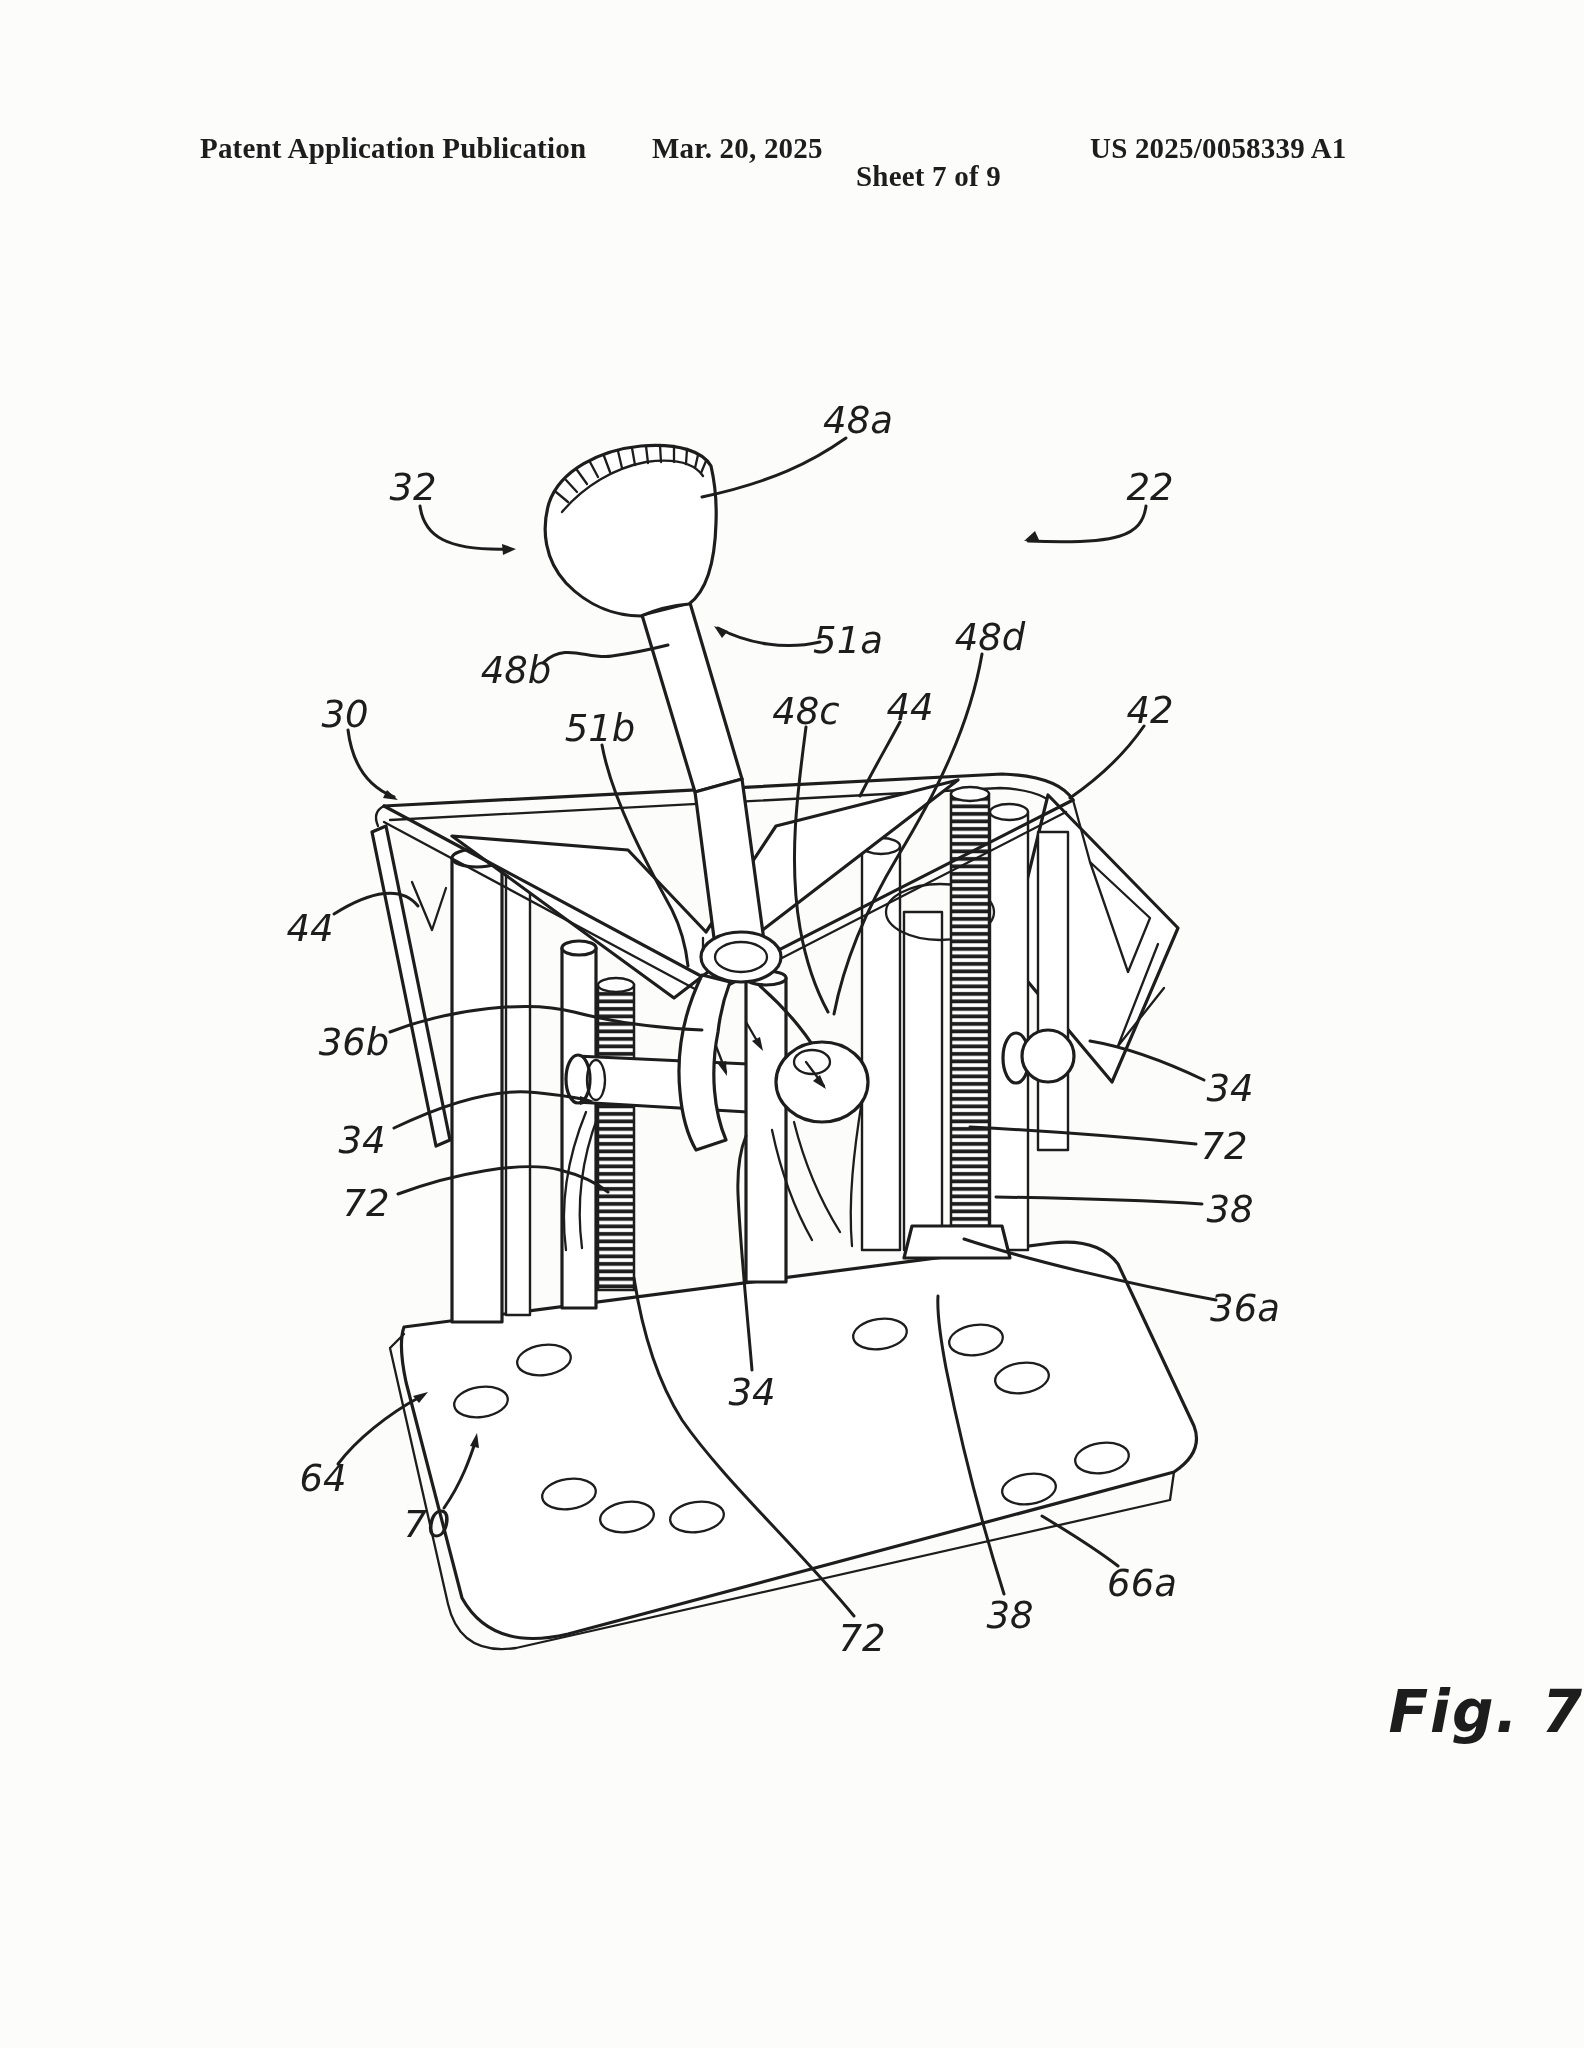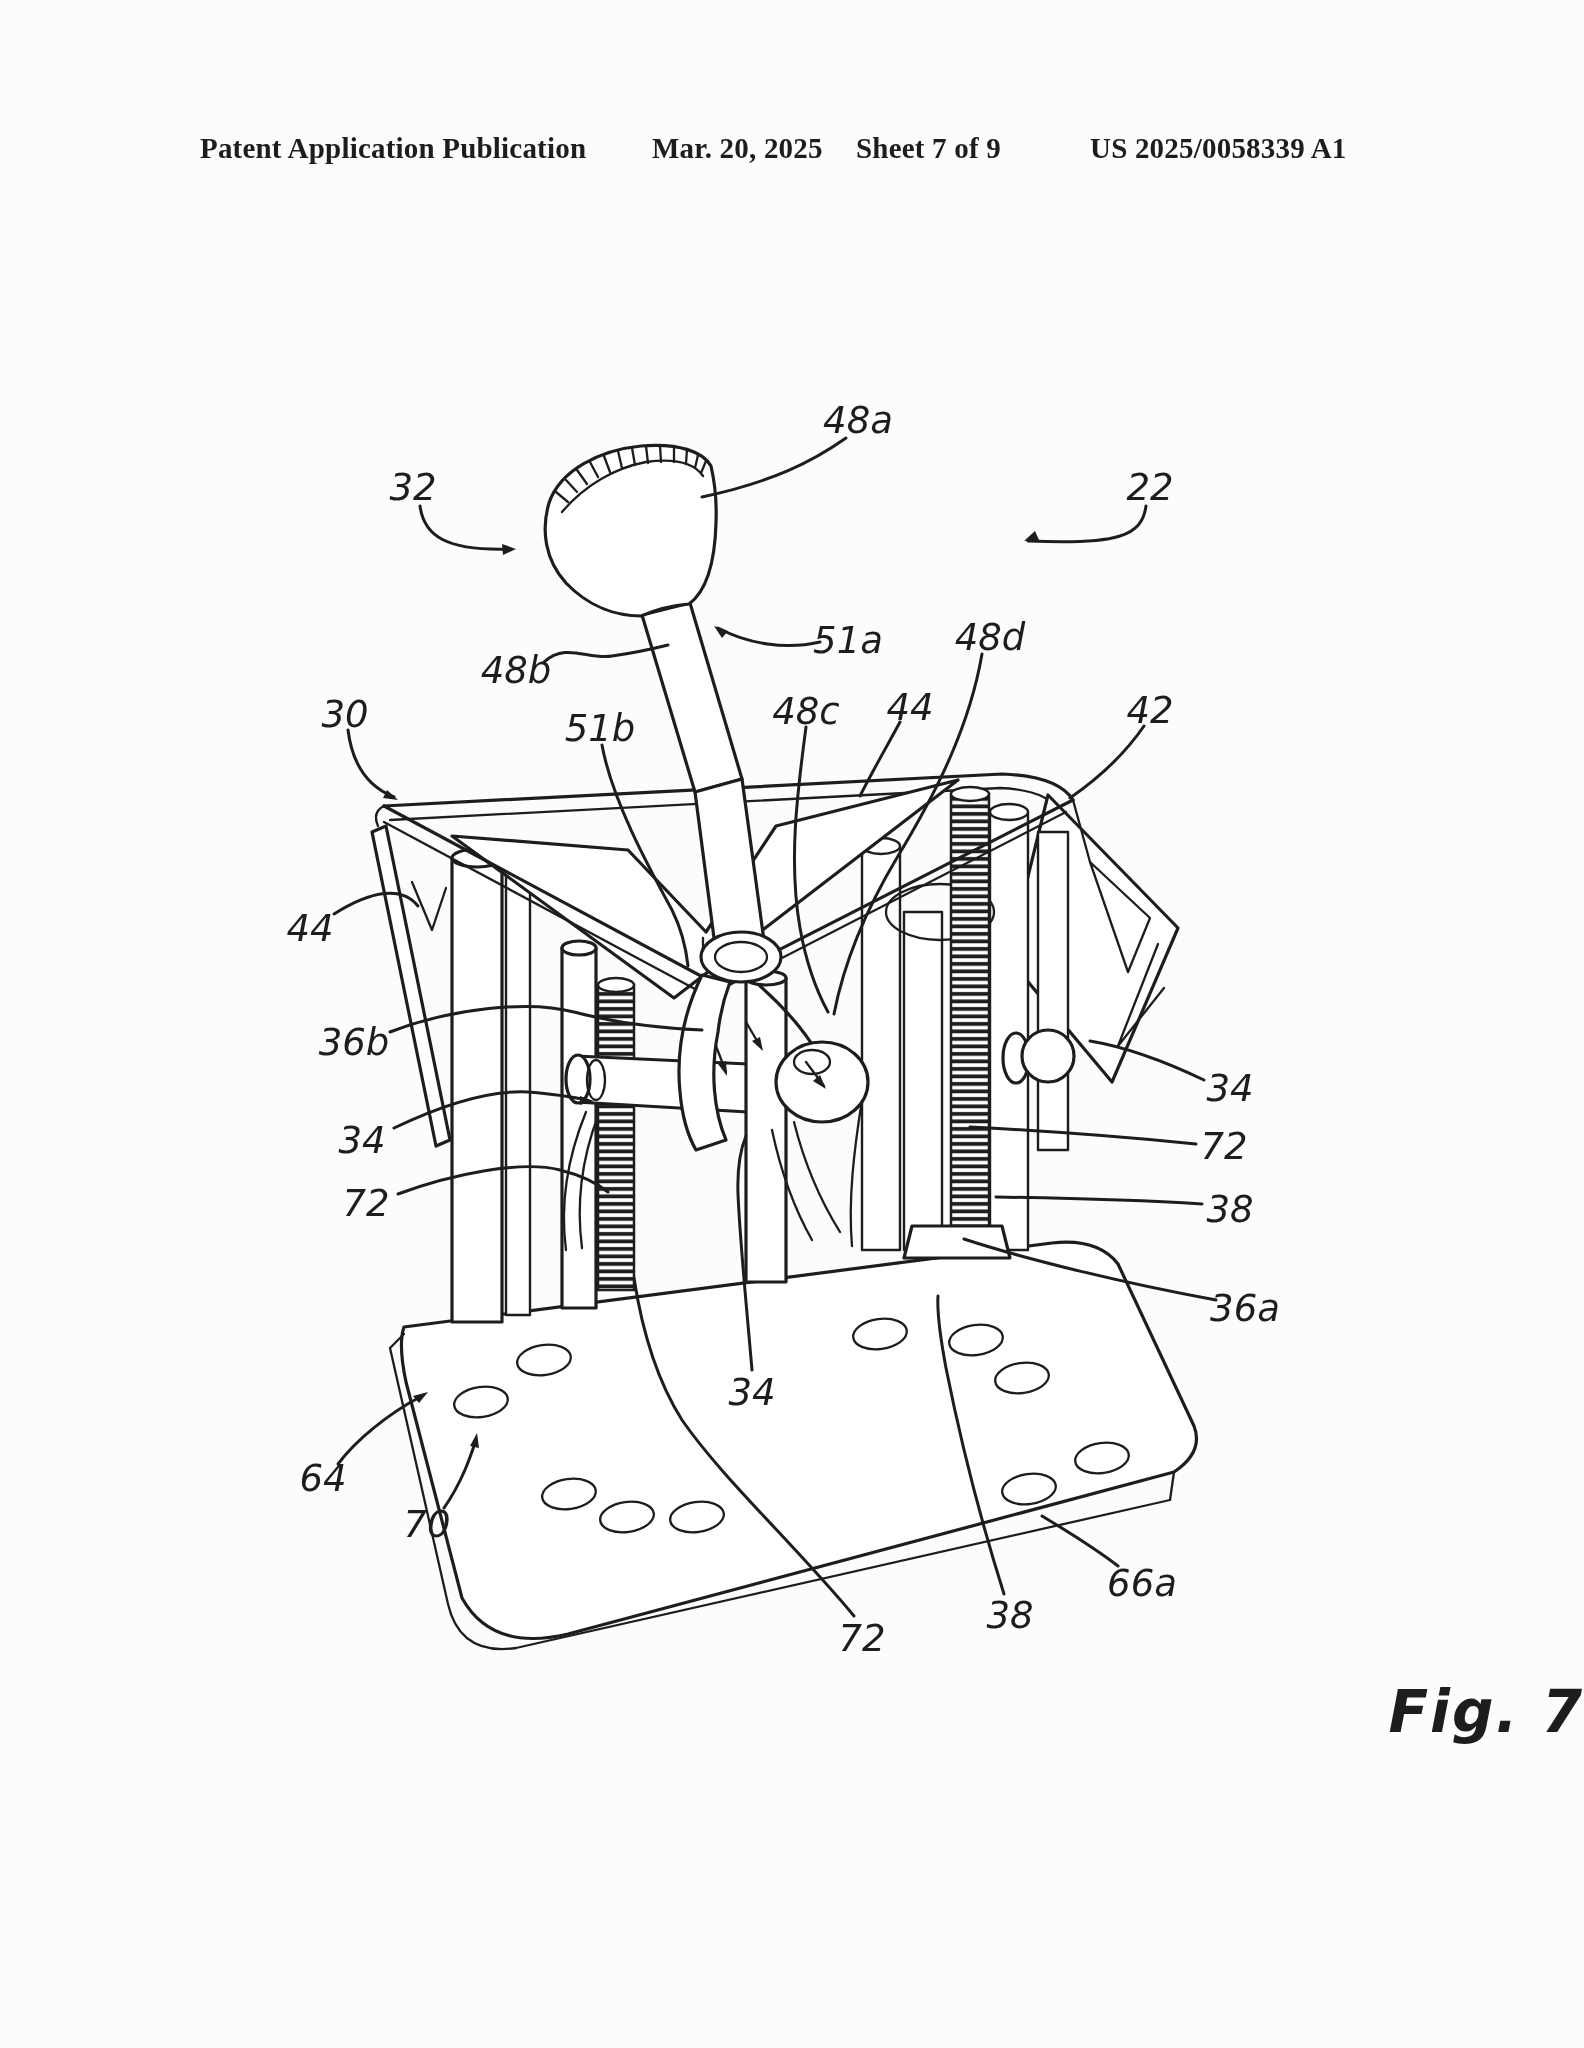--- a/index.html
+++ b/index.html
@@ -10,21 +10,21 @@
     font-family:"Liberation Serif", serif;
     overflow:hidden;
   }
   .header{position:absolute;top:132px;left:0;width:1288px;height:40px;color:var(--ink);}
   .header span{
     position:absolute;top:0;font-weight:bold;font-size:29px;
     font-family:"Liberation Serif", serif;white-space:nowrap;letter-spacing:.2px;
   }
   .hdr-pub{left:200px;}
   .hdr-date{left:652px;}
-  .hdr-sheet{left:856px;}
+  .hdr-sheet{left:856px;margin-top:28px;}
   .hdr-patno{left:1090px;}
   .fig-stage{position:absolute;left:0;top:0;width:1340px;height:2048px;}
   svg{display:block;}
   .caption{
     position:absolute;left:0;top:1678px;width:1584px;text-align:right;
     font-family:"DejaVu Sans", sans-serif;font-style:oblique;font-weight:600;
     font-size:58px;color:var(--ink);letter-spacing:2px;
   }
   .ref-label{
     font-family:"DejaVu Sans", sans-serif;

